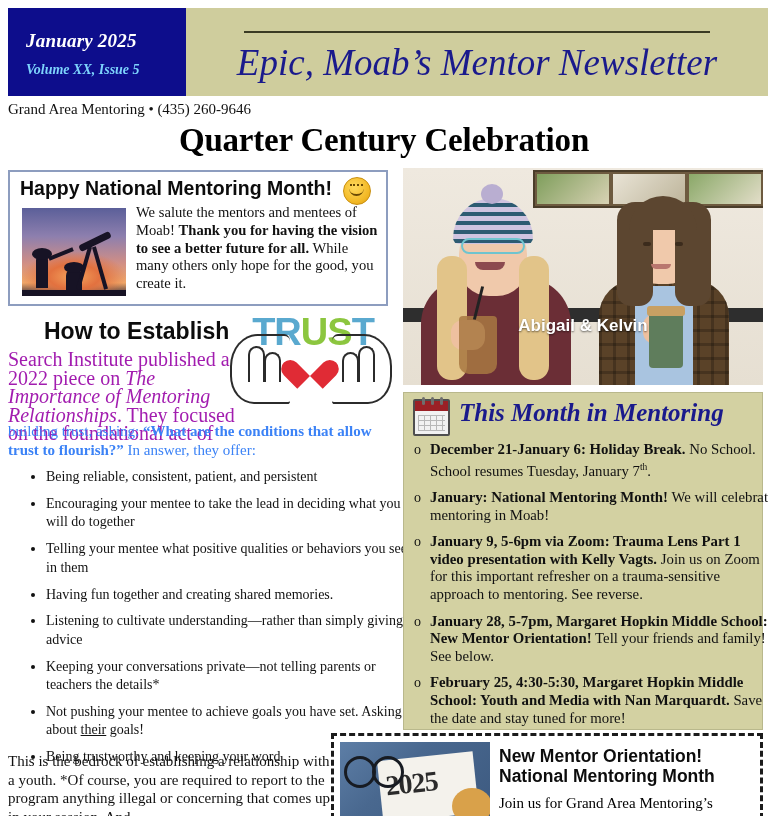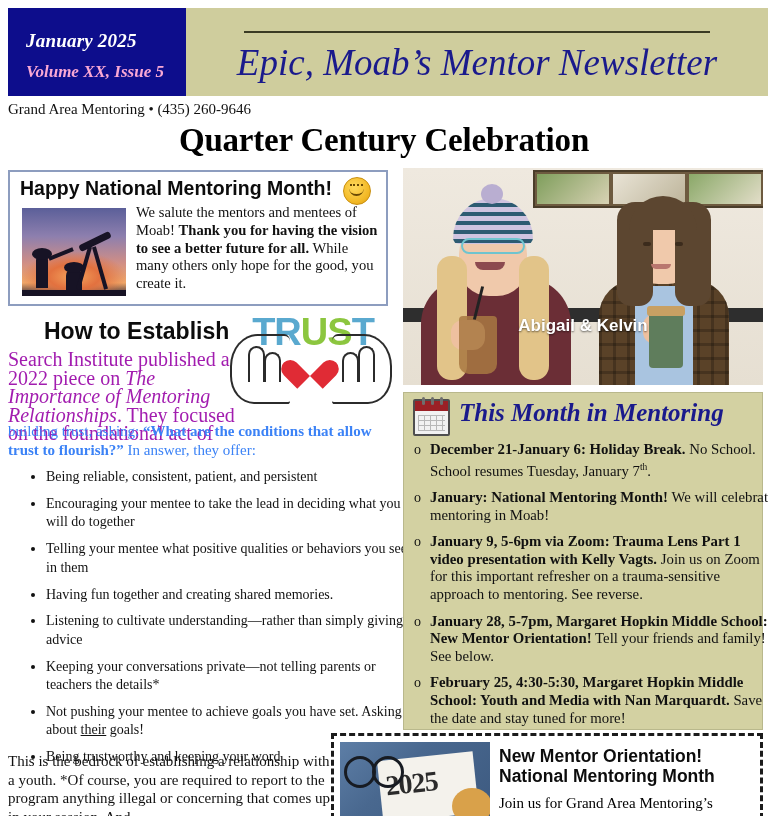--- a/index.html
+++ b/index.html
@@ -13,22 +13,22 @@
   
   .masthead{position:absolute;left:0;top:8px;width:768px;height:88px;}
   .mast-tan{position:absolute;left:186px;top:0;width:582px;height:88px;background:#cfcd9d;}
   .mast-blue{position:absolute;left:8px;top:0;width:178px;height:88px;background:#0d0d8c;}
   .mast-blue .issue-date{
     position:absolute;left:18px;top:22px;color:#ffffff;
     font-style:italic;font-weight:bold;font-size:19px;letter-spacing:.2px;
     font-family:"Liberation Serif", serif;
   }
   .mast-blue .issue-vol{
-    position:absolute;left:18px;top:54px;color:#f9a8d4;
-    font-style:italic;font-weight:bold;font-size:17px;
+    position:absolute;left:18px;top:54px;color:#7dd3fc;
+    font-style:italic;font-weight:bold;font-size:14px;
     font-family:"Liberation Serif", serif;
   }
   .mast-rule{position:absolute;left:244px;top:23px;width:466px;height:2px;background:#3b3b24;}
   .mast-title{
     position:absolute;left:186px;top:30px;width:582px;text-align:center;
     color:#1a1a8c;font-style:italic;font-size:37px;line-height:50px;
     font-family:"Liberation Serif", serif;white-space:nowrap;
   }
 
   .org-line{

